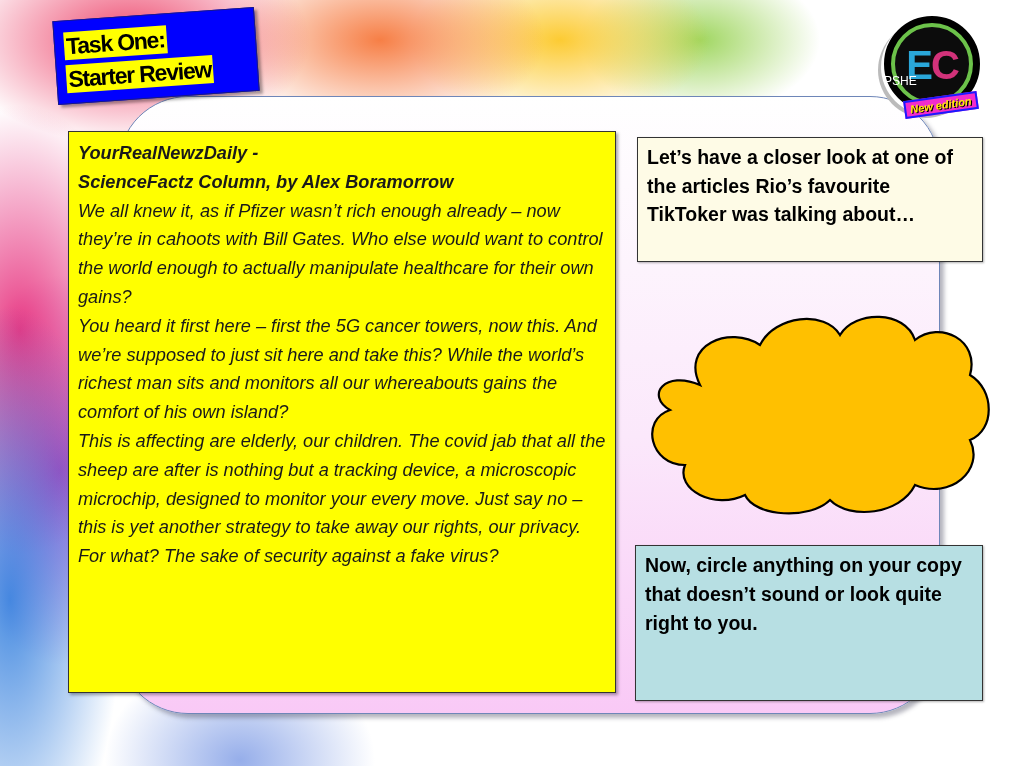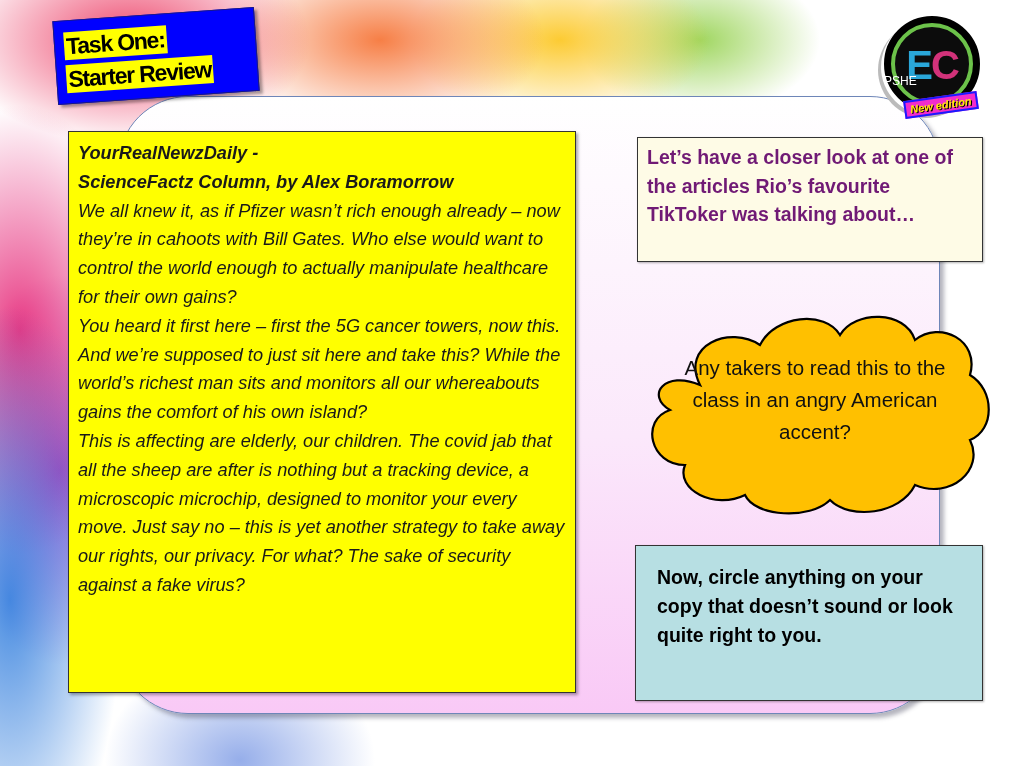--- a/index.html
+++ b/index.html
@@ -70,53 +70,53 @@
   }
   .logo .edition {
     position:absolute; left:20px; top:80px; padding:1px 4px;
     background:#f22ccc; border:2px solid #1a1aff;
     color:#ffee00; font-weight:bold; font-style:italic; font-size:11px;
     transform:rotate(-8deg); white-space:nowrap;
     text-shadow:1px 1px 0 #000;
   }
 
   .article {
-    position:absolute; left:68px; top:131px; width:508px; height:562px;
+    position:absolute; left:68px; top:131px; width:548px; height:562px;
     background:#ffff00; border:1.5px solid #333;
     box-shadow:2px 2px 3px rgba(0,0,0,0.35);
     z-index:2; box-sizing:border-box; padding:7px 8px 0 9px;
     font-family:"Liberation Sans", sans-serif; font-style:italic;
     font-size:18.2px; line-height:28.8px; color:#1a1a1a;
   }
   .article .hdr { font-weight:bold; }
   .article p { margin:0; }
 
   .intro-box {
     position:absolute; left:637px; top:137px; width:346px; height:125px;
     background:#fefbe6; border:1.5px solid #333;
     z-index:2; box-sizing:border-box; padding:5px 9px;
-    font-weight:bold; font-size:19.5px; line-height:28.5px; color:#701a75;
+    font-weight:bold; font-size:19.5px; line-height:28.5px; color:#000000;
     box-shadow:1px 1px 2px rgba(0,0,0,0.3);
   }
   .cloud {
     position:absolute; left:640px; top:305px; width:350px; height:215px; z-index:2;
   }
   .cloud svg { position:absolute; inset:0; }
   .cloud .txt {
     position:absolute; left:40px; right:40px; top:47px; text-align:center;
     font-size:20.5px; line-height:32px; color:#111;
   }
   .task-box {
     position:absolute; left:635px; top:545px; width:348px; height:156px;
     background:#b7dfe3; border:1.5px solid #333;
     z-index:2; box-sizing:border-box; padding:5px 9px;
     font-weight:bold; font-size:19.5px; line-height:29px; color:#000;
     box-shadow:1px 1px 2px rgba(0,0,0,0.3);
   }
-  .task-box p { margin:12px; }
+  .task-box p { margin:0; }
 </style>
 </head>
 <body>
 
 <div class="bg-paint"></div>
 
 <div class="panel"></div>
 
 <div class="task-badge">
   <span class="line1">Task One:</span>
@@ -138,18 +138,17 @@
   <p>You heard it first here – first the 5G cancer towers, now this. And we’re supposed  to just sit here and take this? While the world’s richest man sits and monitors all our whereabouts  gains the comfort of his own island?</p>
   <p>This is affecting are elderly, our children. The covid jab that all the sheep are after is nothing but a tracking device, a microscopic microchip, designed to monitor your every move. Just say no – this is yet another strategy to take away our rights, our privacy. For what? The sake of security against a fake virus?</p>
 </div>
 
 <div class="intro-box">Let’s have a closer look at one of the articles Rio’s favourite TikToker was talking about…</div>
 
 <div class="cloud">
   <svg width="350" height="215" viewBox="0 0 350 215">
     <path d="M60,80 C40,40 90,20 120,40 C135,10 185,5 200,30 C215,5 265,5 275,35 C300,15 340,35 330,70 C355,85 355,125 330,135 C345,165 310,195 275,180 C260,210 210,215 190,195 C170,215 115,212 105,190 C75,205 35,185 45,160 C10,160 0,115 30,105 C5,90 25,65 60,80 Z" fill="#ffc000" stroke="#000" stroke-width="2.2"></path>
   </svg>
-  <div class="txt">Any takers to read this to the class in an angry American accent?</div>
 </div>
 
 <div class="task-box">
   <p>Now, circle anything on your copy that doesn’t sound or look quite right to you.</p>
 </div>
 
 </body></html>

